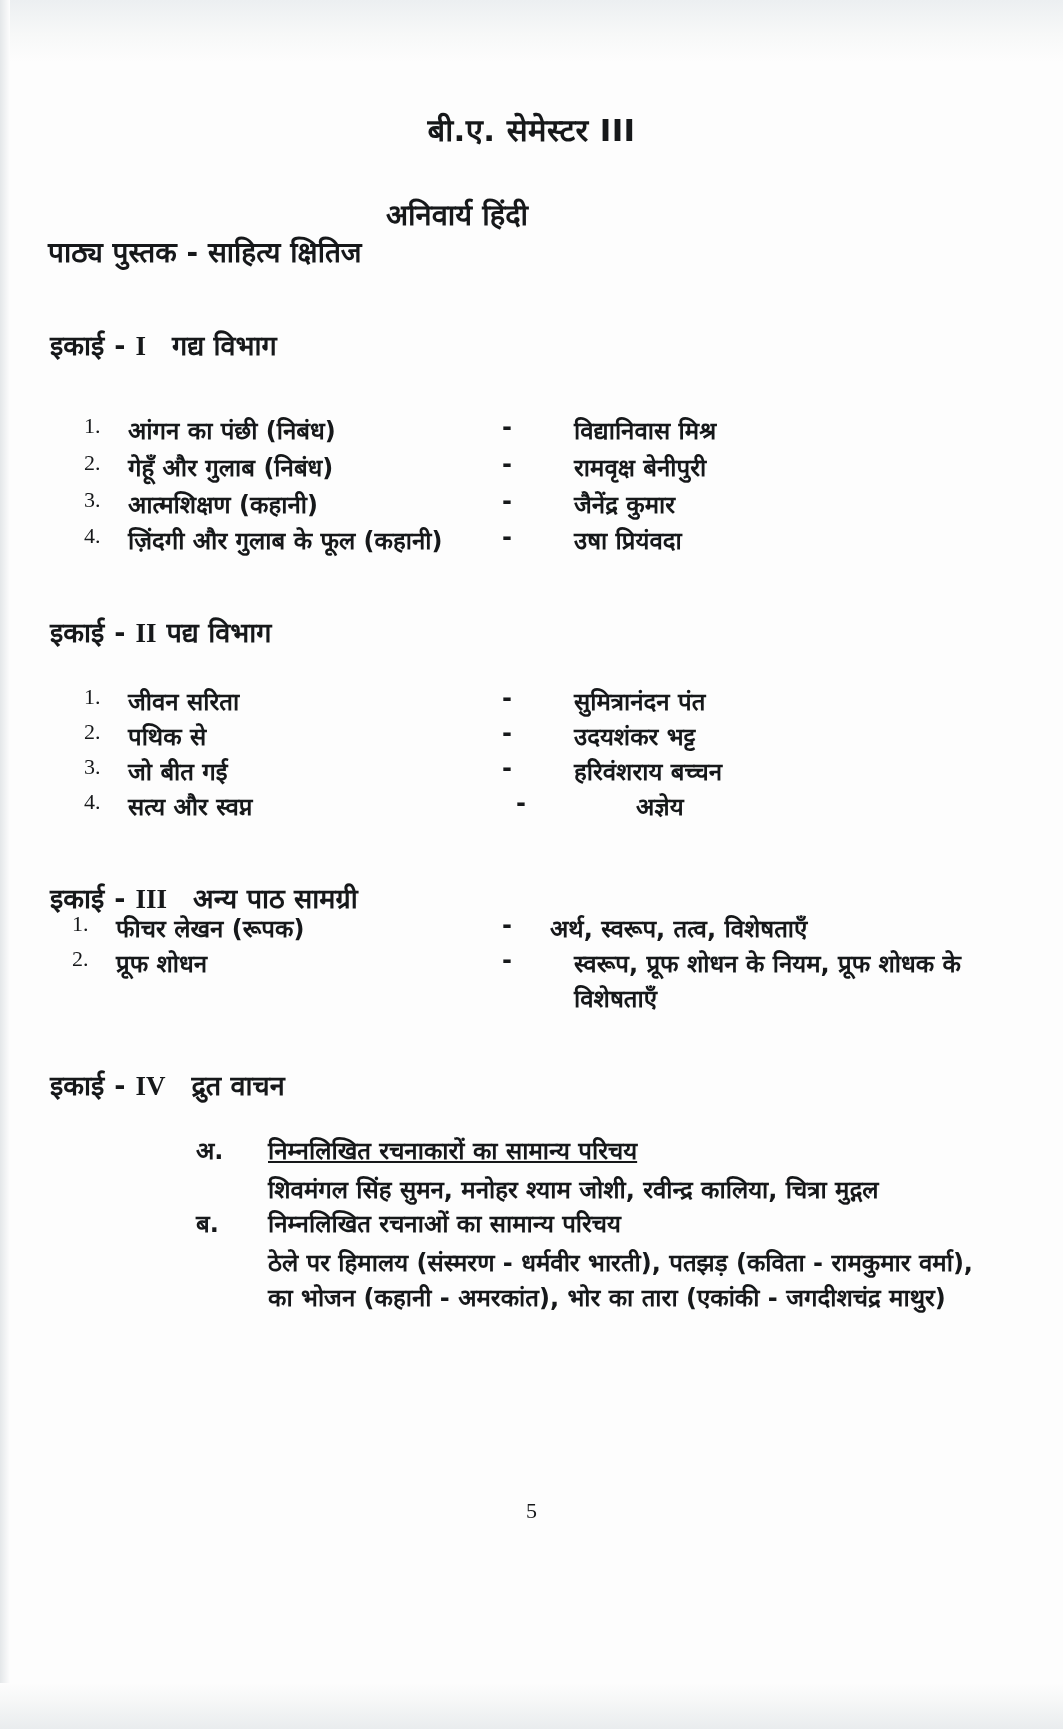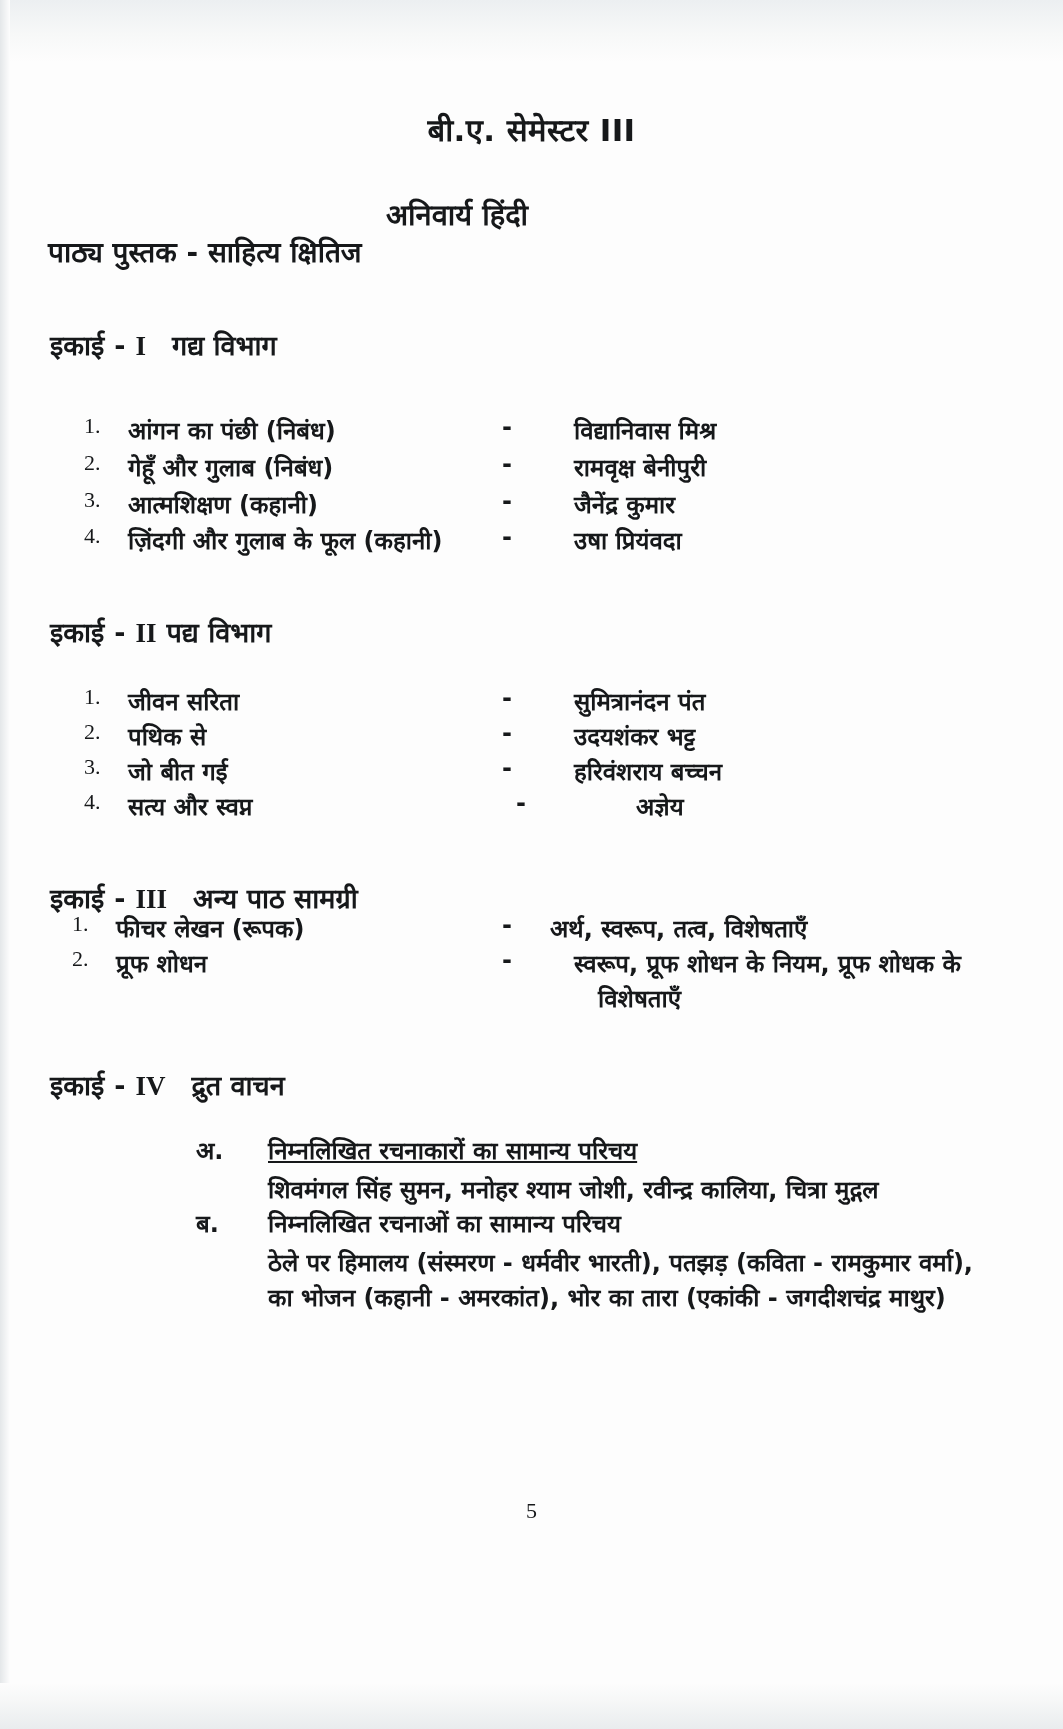--- a/index.html
+++ b/index.html
@@ -113,21 +113,20 @@
   .entry .author {
     position: absolute;
     top: 0;
   }
 
   .plain-line {
     position: absolute;
     font-size: 24px;
     font-weight: 600;
     white-space: nowrap;
-    margin-left: 24px;
   }
 
   .subitem-label {
     position: absolute;
     font-size: 24px;
     font-weight: 700;
     white-space: nowrap;
   }
   .subitem-text {
     position: absolute;

